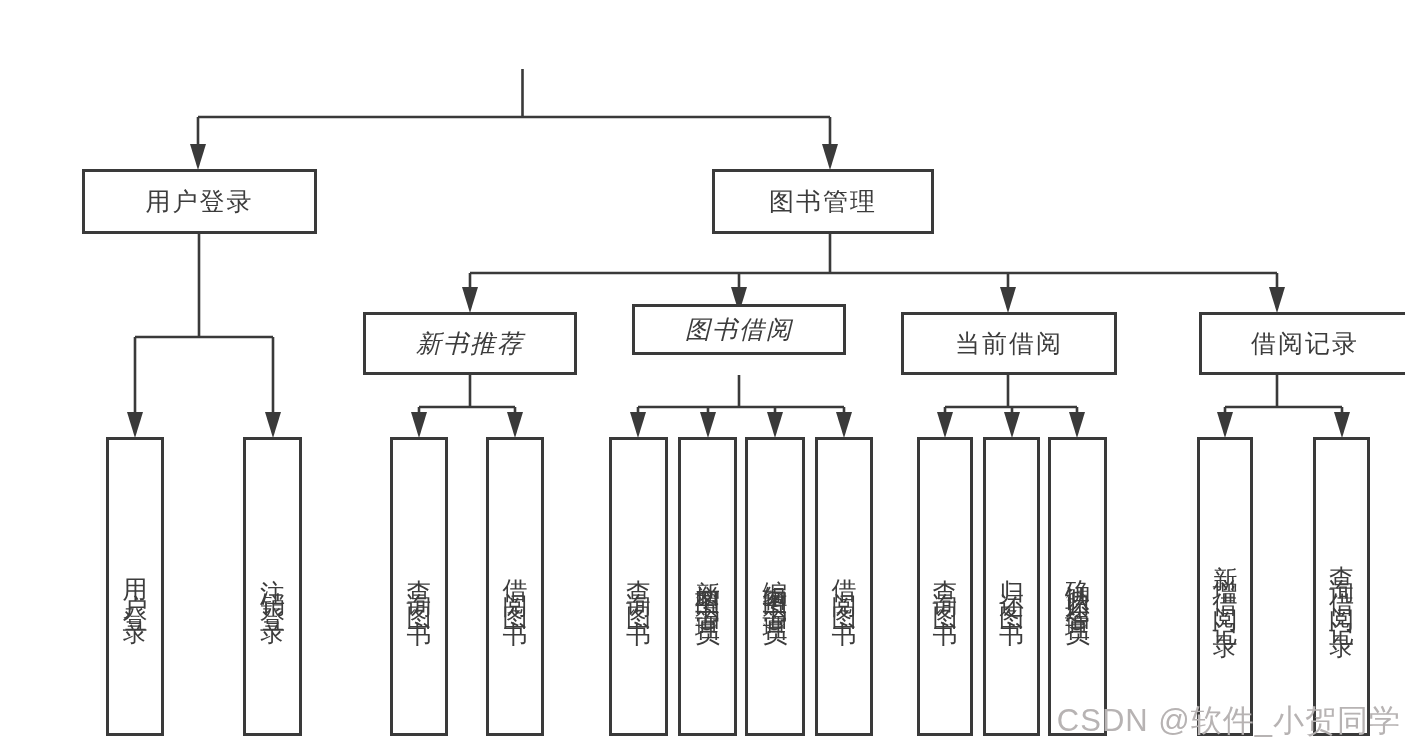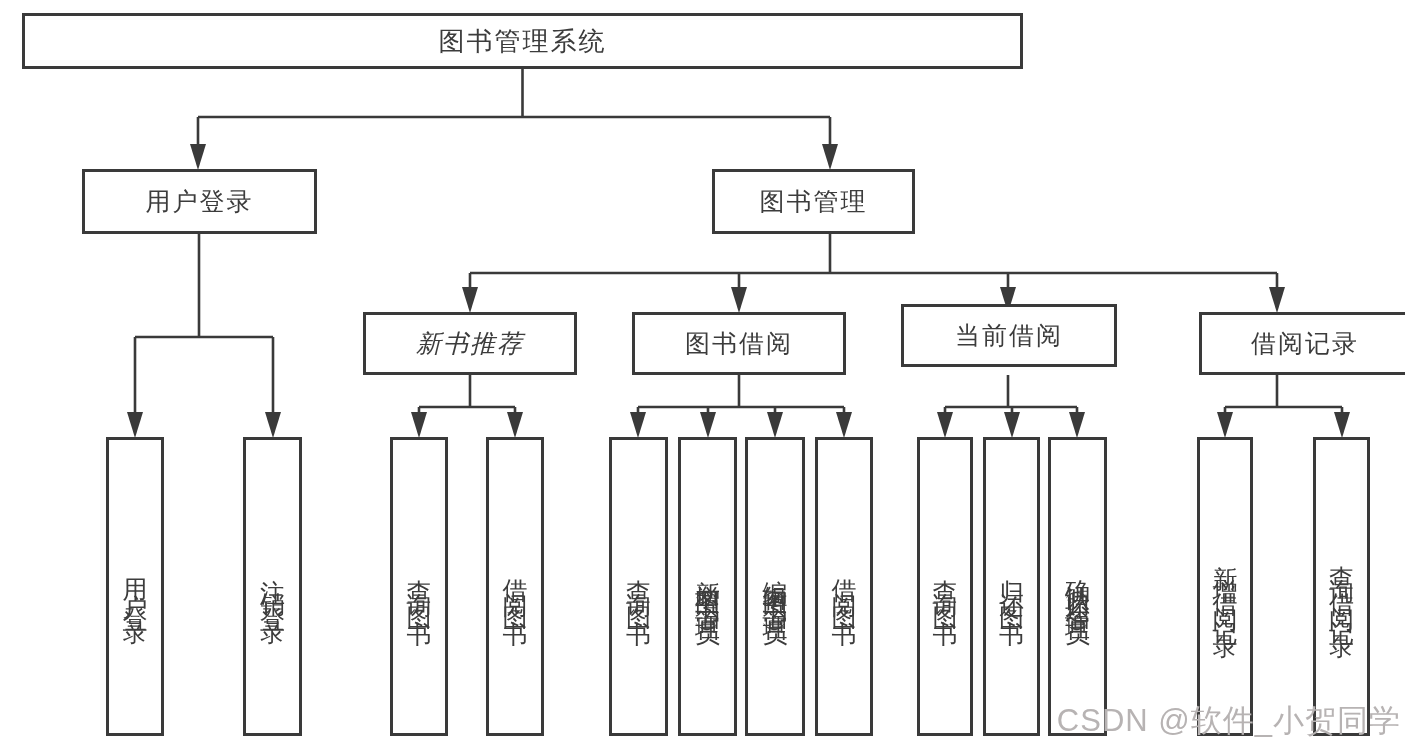--- a/index.html
+++ b/index.html
@@ -57,38 +57,35 @@
     <use href="#ah" x="708" y="412"></use>
     <use href="#ah" x="775" y="412"></use>
     <use href="#ah" x="844" y="412"></use>
     <use href="#ah" x="945" y="412"></use>
     <use href="#ah" x="1012" y="412"></use>
     <use href="#ah" x="1077" y="412"></use>
     <use href="#ah" x="1225" y="412"></use>
     <use href="#ah" x="1342" y="412"></use>
   </svg>
 
-  <div class="node" style="left:22px;top:13px;width:1001px;height:56px;">
-    <span class="hlabel root-label">图书管理系统</span>
-  </div>
 
   <div class="node" style="left:82px;top:169px;width:235px;height:65px;">
     <span class="hlabel">用户登录</span>
   </div>
-  <div class="node" style="left:712px;top:169px;width:203px;height:65px;">
+  <div class="node" style="left:712px;top:169px;width:222px;height:65px;">
     <span class="hlabel">图书管理</span>
   </div>
 
   <div class="node" style="left:363px;top:312px;width:214px;height:63px;font-style:italic;">
     <span class="hlabel">新书推荐</span>
   </div>
-  <div class="node" style="left:632px;top:312px;width:214px;height:63px;">
+  <div class="node" style="left:632px;top:304px;width:214px;height:51px;font-style:italic;">
     <span class="hlabel">图书借阅</span>
   </div>
-  <div class="node" style="left:901px;top:304px;width:216px;height:63px;">
+  <div class="node" style="left:901px;top:312px;width:216px;height:63px;">
     <span class="hlabel">当前借阅</span>
   </div>
   <div class="node" style="left:1171px;top:312px;width:212px;height:63px;margin-left:28px;">
     <span class="hlabel">借阅记录</span>
   </div>
 
   <div class="node" style="left:106px;top:437px;width:58px;height:299px;">
     <span class="vtext vshort">用户登录</span>
   </div>
   <div class="node" style="left:243px;top:437px;width:59px;height:299px;">

